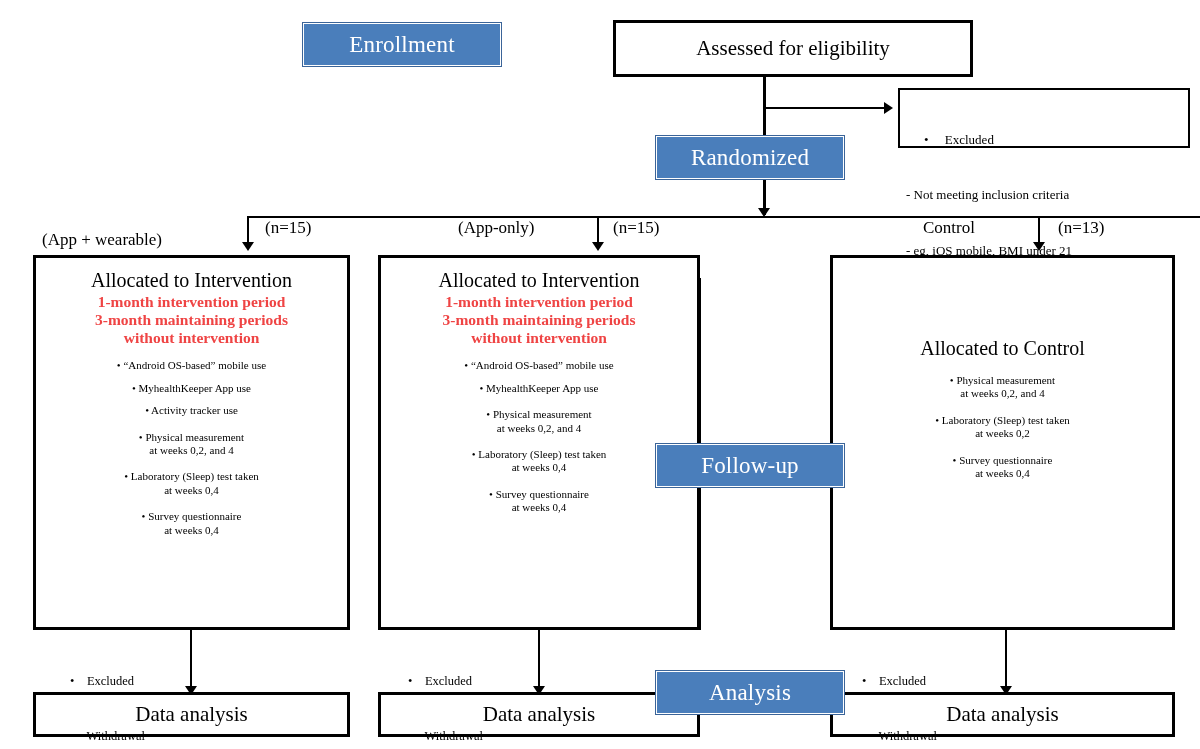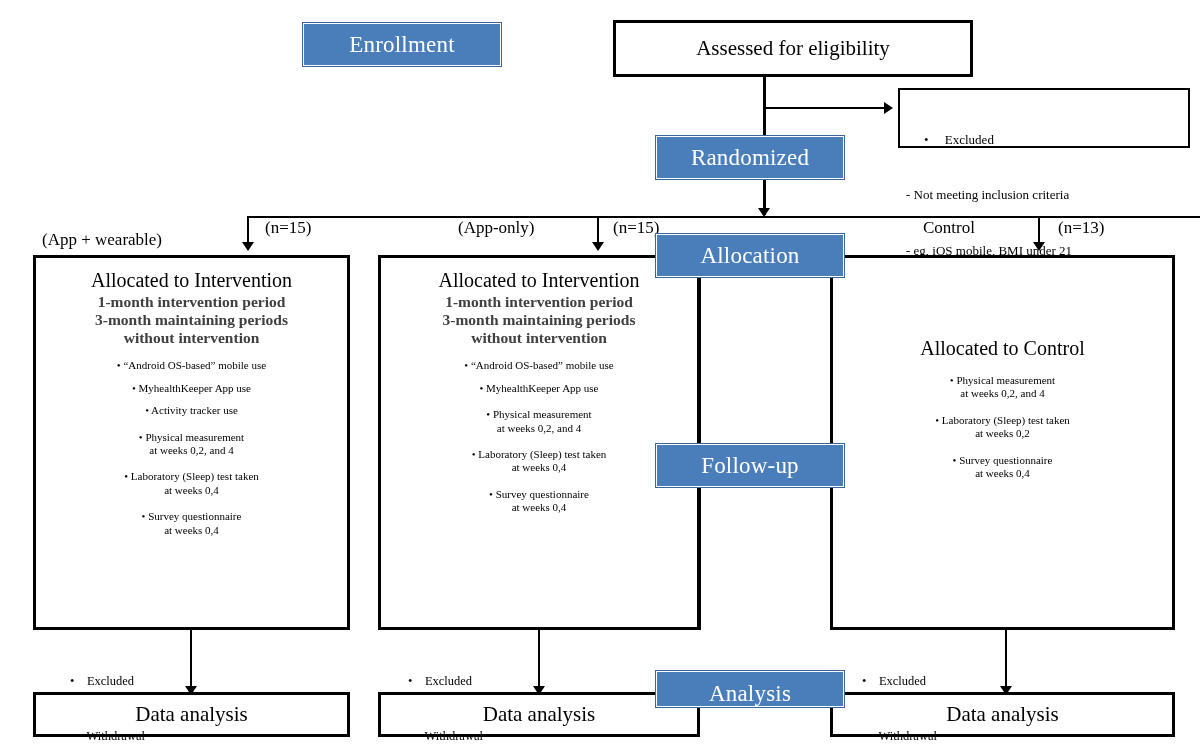--- a/index.html
+++ b/index.html
@@ -68,21 +68,21 @@
     width: 0; height: 0;
     border-top: 6px solid transparent;
     border-bottom: 6px solid transparent;
     border-left: 9px solid #000000;
     z-index: 11;
   }
 
   
   .lbl { font-size: 17px; white-space: nowrap; z-index: 30; }
   .redline {
-    color: #404040;
+    color: #ef4444;
     font-weight: bold;
     font-size: 15.5px;
     text-align: center;
     line-height: 1.15;
   }
   .bigtext { font-size: 21px; }
 
   .arm-body {
     padding: 10px 8px 6px 8px;
     text-align: center;
@@ -225,23 +225,20 @@
 at weeks 0,2, and 4</div>
       <div class="gap"></div>
       <div class="bullet-item">•   Laboratory (Sleep) test taken
 at weeks 0,2</div>
       <div class="gap"></div>
       <div class="bullet-item">•   Survey questionnaire
 at weeks 0,4</div>
     </div>
   </div>
 
-  <div class="abs stage" style="left:655px; top:233px; width:190px; height:45px;">
-    <span>Allocation</span>
-  </div>
 
   <div class="abs stage" style="left:655px; top:443px; width:190px; height:45px;">
     <span>Follow-up</span>
   </div>
 
   <div class="abs vline thick" style="left:698px; top:278px; width:3px; height:165px;"></div>
   <div class="abs vline thick" style="left:830px; top:278px; width:3px; height:165px;"></div>
   <div class="abs vline thick" style="left:698px; top:488px; width:3px; height:142px;"></div>
   <div class="abs vline thick" style="left:830px; top:488px; width:3px; height:142px;"></div>
 
@@ -274,17 +271,17 @@
   </div>
 
   <div class="abs wbox centered" style="left:378px; top:692px; width:322px; height:45px;">
     <span class="bigtext">Data analysis</span>
   </div>
 
   <div class="abs wbox centered" style="left:830px; top:692px; width:345px; height:45px;">
     <span class="bigtext">Data analysis</span>
   </div>
 
-  <div class="abs stage" style="left:655px; top:670px; width:190px; height:38px;align-items:flex-end;">
+  <div class="abs stage" style="left:655px; top:670px; width:190px; height:45px;">
     <span>Analysis</span>
   </div>
 
 </div>
 
 </body></html>

